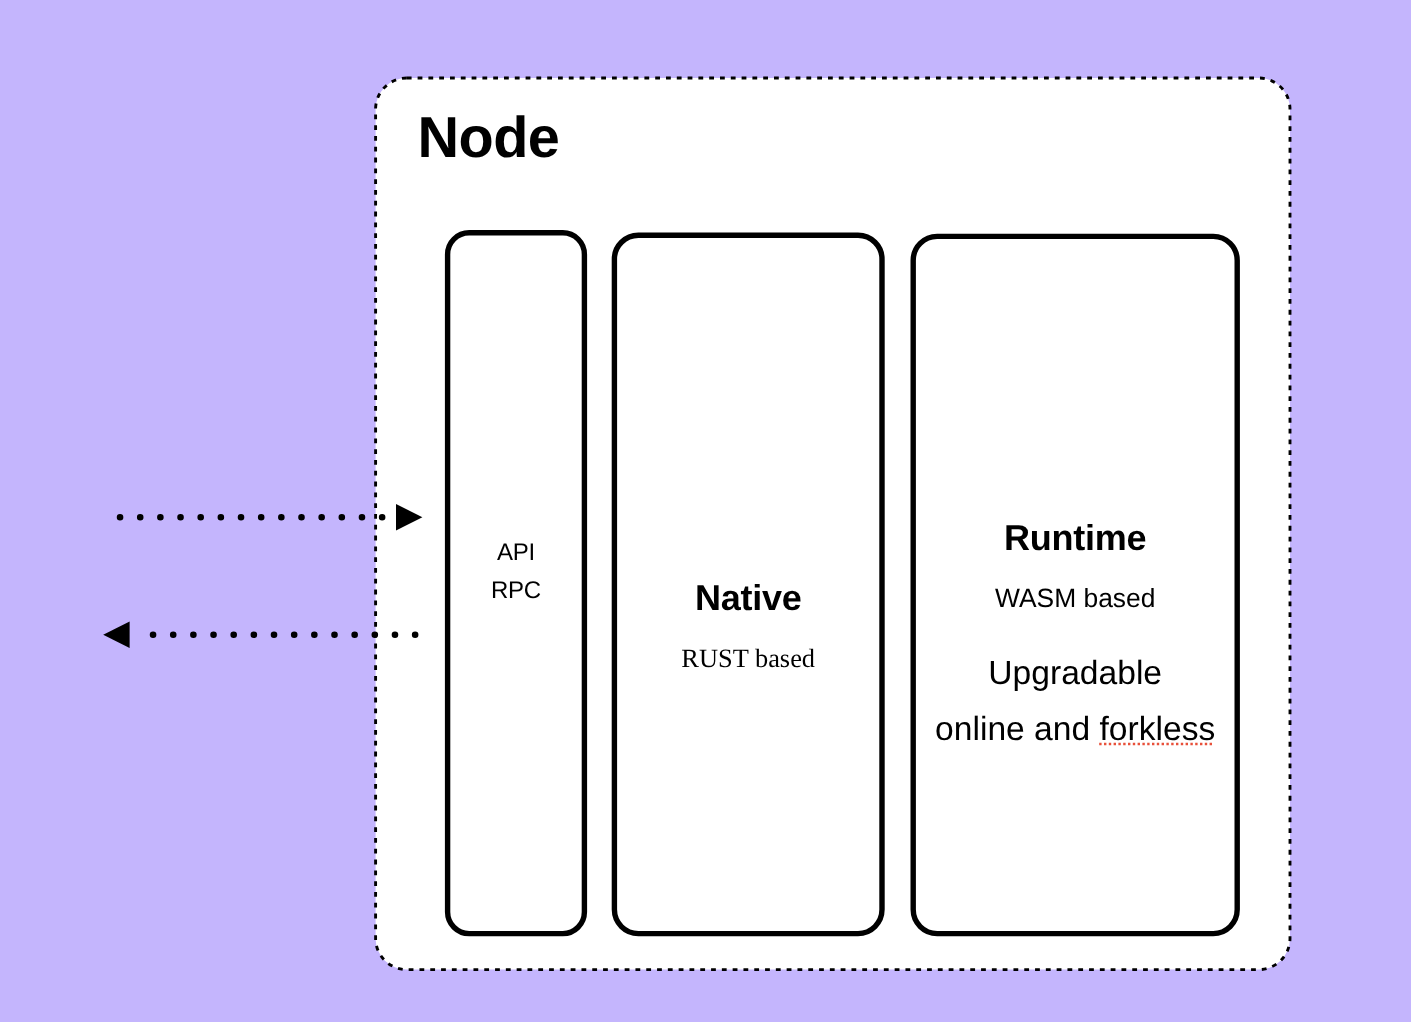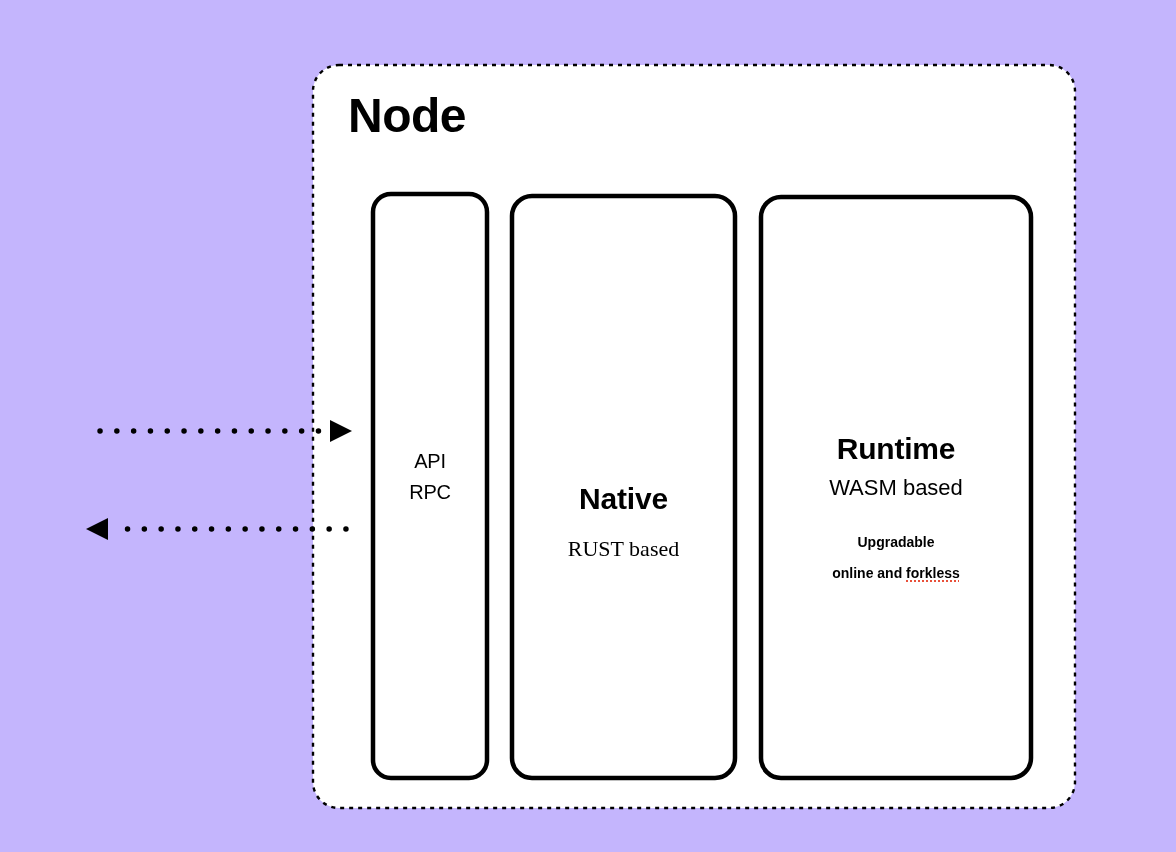--- a/index.html
+++ b/index.html
@@ -49,22 +49,22 @@
     font-size: 20px;
     font-weight: normal;
     letter-spacing: -0.2px;
   }
   
   .col-sub {
     font-size: 22px;
     font-weight: normal;
   }
   .col-sub-bold {
-    font-size: 14px;
-    font-weight: bold;
+    font-size: 28px;
+    font-weight: normal;
   }
   .spell-error {
     text-decoration: underline;
     text-decoration-style: dotted;
     text-decoration-color: #e8503a;
     text-decoration-thickness: 2px;
     text-underline-offset: 2px;
   }
   .block-label-stack {
     position: absolute;
@@ -106,20 +106,20 @@
     <div class="col-head-plain" style="margin-top:8px;">RPC</div>
   </div>
 
   <div class="block-label-stack" style="left:512px; top:482px; width:223px;">
     <div class="col-head">Native</div>
     <div class="col-sub" style="margin-top:20px;font-family:Liberation Serif, serif;">RUST based</div>
   </div>
 
   <div class="block-label-stack" style="left:761px; top:432px; width:270px;">
     <div class="col-head">Runtime</div>
-    <div class="col-sub" style="margin-top:9px;">WASM based</div>
+    <div class="col-sub" style="margin-top:20px;">WASM based</div>
     <div class="col-sub-bold" style="margin-top:33px;">Upgradable</div>
     <div class="col-sub-bold" style="margin-top:15px;">
       <span>online and </span><span class="spell-error">forkless</span>
     </div>
   </div>
 
 </div>
 
 </body></html>

